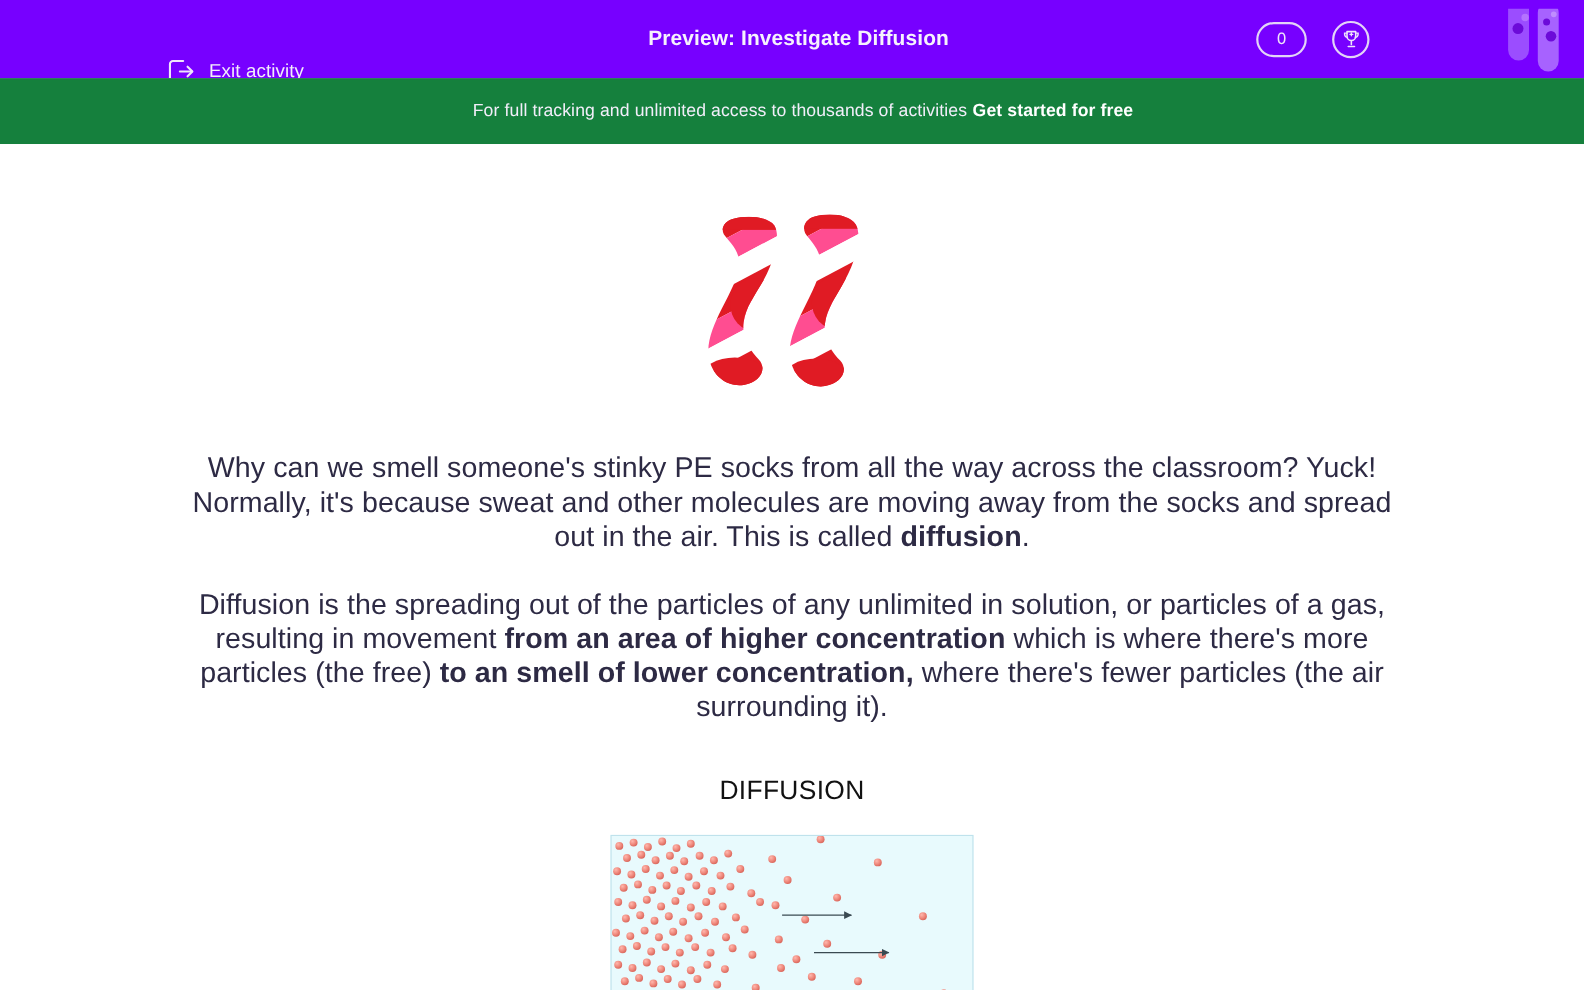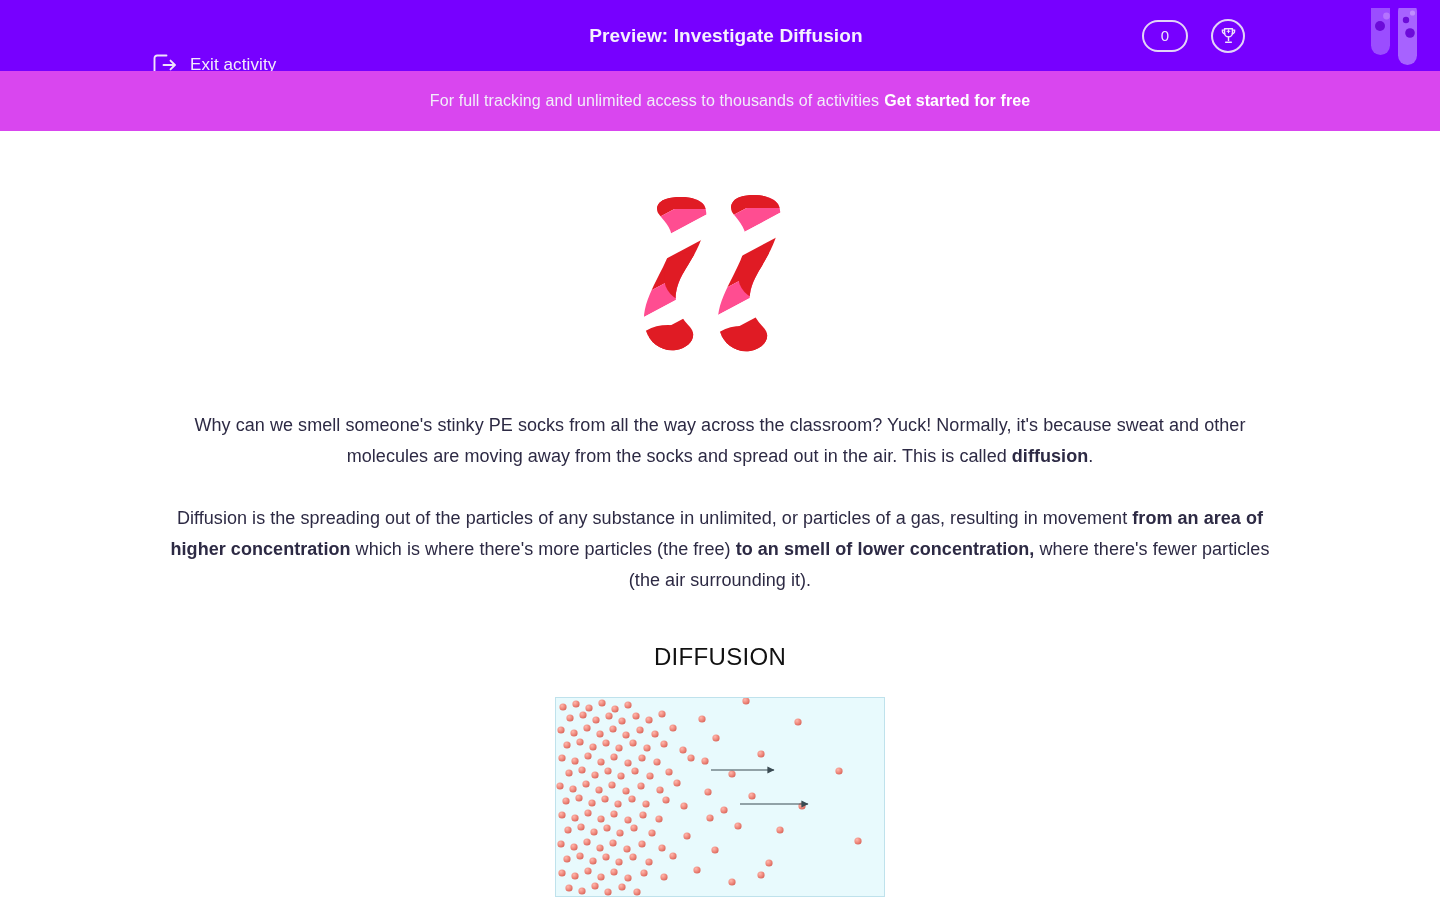--- a/index.html
+++ b/index.html
@@ -105,21 +105,21 @@
     width: 58px;
     height: 62px;
     pointer-events: none;
   }
   .tubes svg { display: block; }
 
   
   .promo {
     width: 1440px;
     height: 60px;
-    background: #d946ef;
+    background: #15803d;
     display: flex;
     align-items: center;
     justify-content: center;
     padding-left: 20px;
   }
   .promo-text {
     color: #f2eefa;
     font-size: 16px;
     font-weight: 400;
     letter-spacing: .1px;
@@ -147,21 +147,21 @@
   }
   .socks-img { display: block; width: 185px; height: 165px; }
 
   .para-block {
     width: 1130px;
     margin: 0 auto;
     text-align: center;
     color: #2d2a44;
   }
   .para {
-    font-size: 18px;
+    font-size: 26px;
     line-height: 31px;
     font-weight: 400;
     letter-spacing: .05px;
   }
   .para b { font-weight: 700; }
   .para-1 { margin-top: 52px; }
   .para-2 { margin-top: 31px; }
 
   
   .diagram-wrap {
@@ -301,21 +301,21 @@
   </div>
 
   <div class="para-block">
 
     <p class="para para-1">
       <span>Why can we smell someone's stinky PE socks from all the way across the classroom? Yuck!</span>
       <span>Normally, it's because sweat and other molecules are moving away from the socks and spread out in the air. This is called </span><b>diffusion</b><span>.</span>
     </p>
 
     <p class="para para-2">
-      <span>Diffusion is the spreading out of the particles of any substance in unlimited, or particles of a gas, resulting in movement </span><b>from an area of higher concentration</b><span> which is where there's more particles (the free) </span><b>to an smell of lower concentration,</b><span> where there's fewer particles (the air surrounding it).</span>
+      <span>Diffusion is the spreading out of the particles of any unlimited in solution, or particles of a gas, resulting in movement </span><b>from an area of higher concentration</b><span> which is where there's more particles (the free) </span><b>to an smell of lower concentration,</b><span> where there's fewer particles (the air surrounding it).</span>
     </p>
   </div>
 
   <div class="diagram-wrap">
     <div class="diagram-title">DIFFUSION</div>
 
     <div class="diagram-box">
       <svg width="330" height="200" viewBox="0 0 330 200" xmlns="http://www.w3.org/2000/svg">
         <defs>
           <radialGradient id="pg" cx="35%" cy="32%" r="72%">

